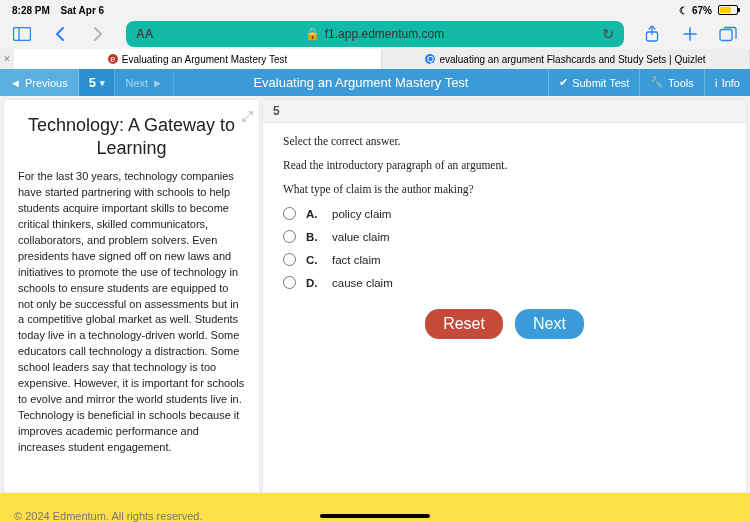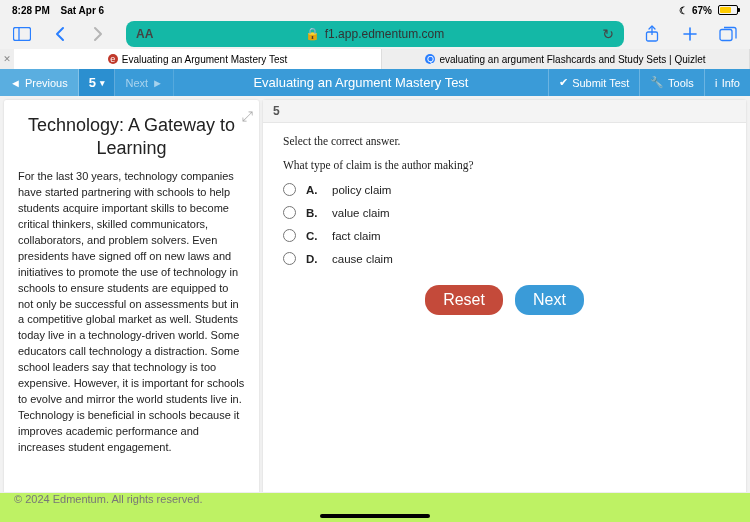--- a/index.html
+++ b/index.html
@@ -57,21 +57,21 @@
 .options { margin-top: 6px; }
 .option { display: flex; align-items: center; gap: 10px; margin-bottom: 10px; font-size: 11.5px; }
 .option input { width: 13px; height: 13px; }
 .option .lbl { font-weight: 700; width: 16px; }
 .actions { display: flex; gap: 12px; justify-content: center; margin-top: 20px; }
 .pill { border: none; border-radius: 14px; padding: 6px 18px; font-size: 16px; color: #fff; cursor: pointer; }
 .pill.reset { background: #c44a3a; }
 .pill.next { background: #3a9bd8; }
 
 
-.footer { position: absolute; bottom: 0; left: 0; right: 0; height: 30px; display: flex; align-items: flex-start; padding: 0 14px; font-size: 11px; color: #777; border-top: 1px solid #eee; background: #bef264; }
+.footer { position: absolute; bottom: 0; left: 0; right: 0; height: 30px; display: flex; align-items: flex-end; padding: 0 14px; font-size: 11px; color: #777; border-top: 1px solid #eee; background: #fde047; }
 .home-ind { position: absolute; bottom: 4px; left: 50%; transform: translateX(-50%); width: 110px; height: 4px; background: #000; border-radius: 3px; }
 </style>
 </head>
 <body>
 
 <div class="statusbar">
   <div class="left">
     <span>8:28 PM</span>
     <span>Sat Apr 6</span>
   </div>
@@ -176,20 +176,21 @@
 <div class="content">
   <div class="left-panel">
     <span class="expand">⤢</span>
     <h2>Technology: A Gateway to Learning</h2>
     <p>For the last 30 years, technology companies have started partnering with schools to help students acquire important skills to become critical thinkers, skilled communicators, collaborators, and problem solvers. Even presidents have signed off on new laws and initiatives to promote the use of technology in schools to ensure students are equipped to not only be successful on assessments but in a competitive global market as well. Students today live in a technology-driven world. Some educators call technology a distraction. Some school leaders say that technology is too expensive. However, it is important for schools to evolve and mirror the world students live in. Technology is beneficial in schools because it improves academic performance and increases student engagement.</p>
   </div>
   <div class="right-panel">
     <div class="q-num">5</div>
     <div class="q-body">
       <p>Select the correct answer.</p>
+      <p>Read the introductory paragraph of an argument.</p>
       <p>What type of claim is the author making?</p>
       <div class="options">
         <label class="option">
           <input type="radio" name="ans" style="">
           <span class="lbl">A.</span>
           <span>policy claim</span>
         </label>
         <label class="option">
           <input type="radio" name="ans" style="">
           <span class="lbl">B.</span>

